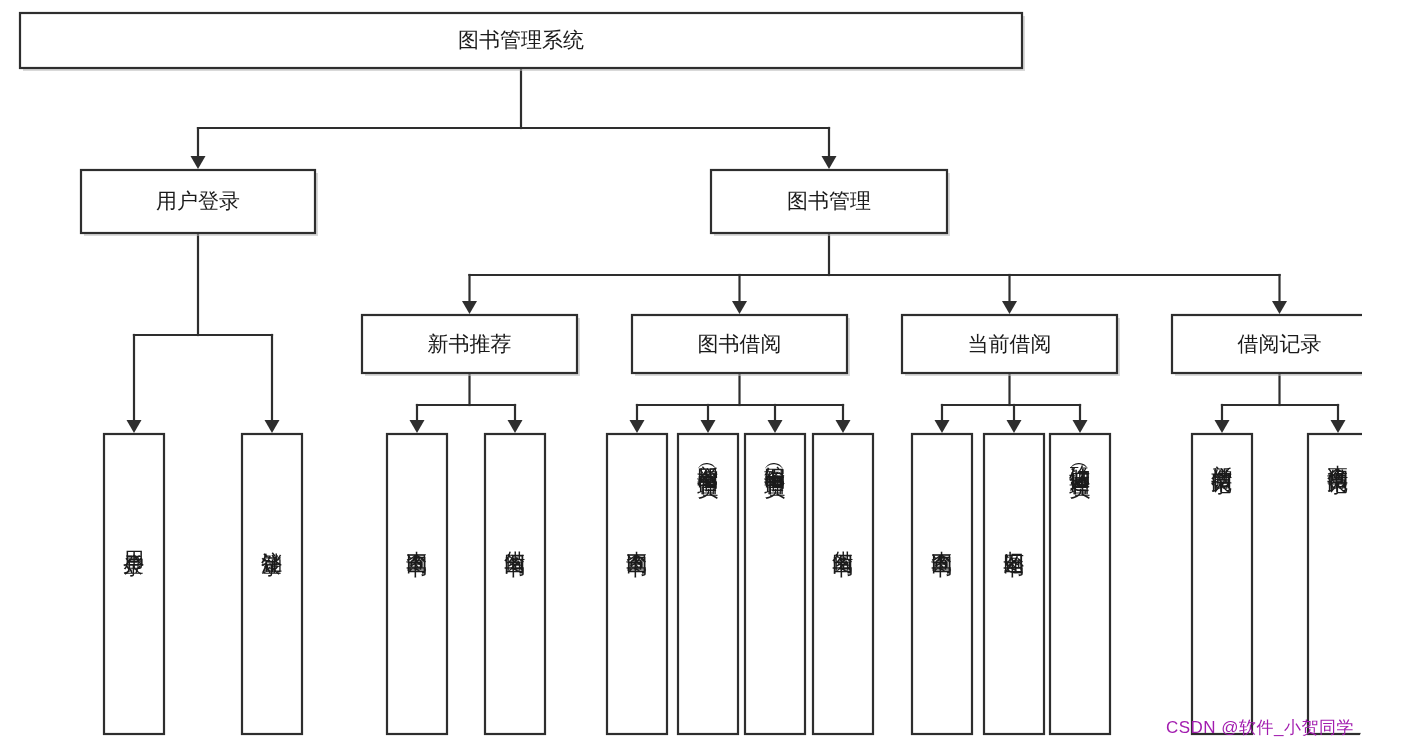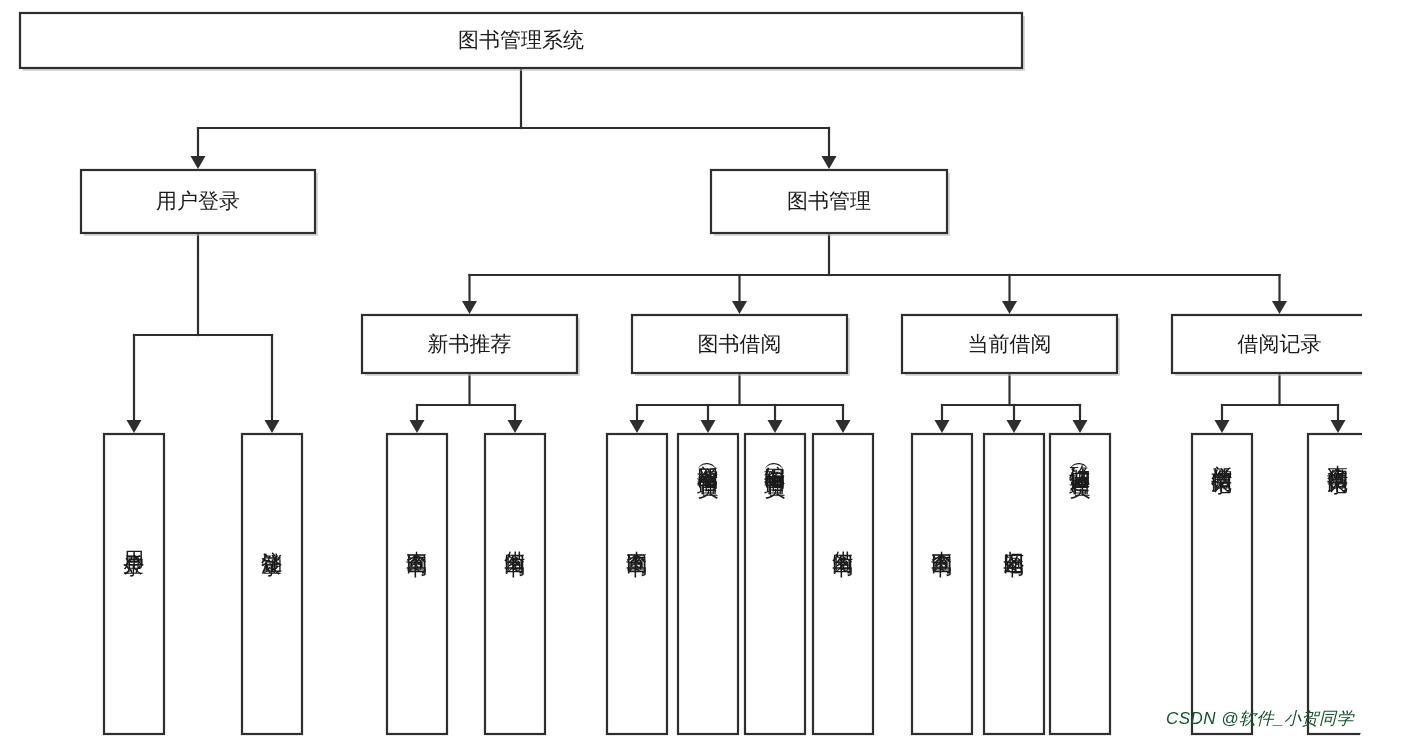--- a/index.html
+++ b/index.html
@@ -66,27 +66,26 @@
     font-family: "Liberation Sans", "DejaVu Sans", sans-serif;
     font-size: 21px;
     line-height: 1.32;
     color: #1b1b1b;
     letter-spacing: 2px;
     white-space: nowrap;
   }
   .watermark {
     position: absolute;
     right: 8px;
-    bottom: 17px;
+    bottom: 8px;
     font-family: "Liberation Sans", "DejaVu Sans", sans-serif;
     font-size: 17px;
-    color: #14532d;
+    color: #a21caf;
     letter-spacing: 0.5px;
     user-select: none;
-    font-style: italic;
   }
 </style>
 </head>
 <body>
 
 <div id="diagram-root">
   <svg class="tree-canvas" id="tree-canvas" viewBox="0 0 1405 747">
       <g>
         <path class="connector" d="M 521 68 L 521 128"></path>
         <path class="connector" d="M 198 128 L 829 128"></path>

